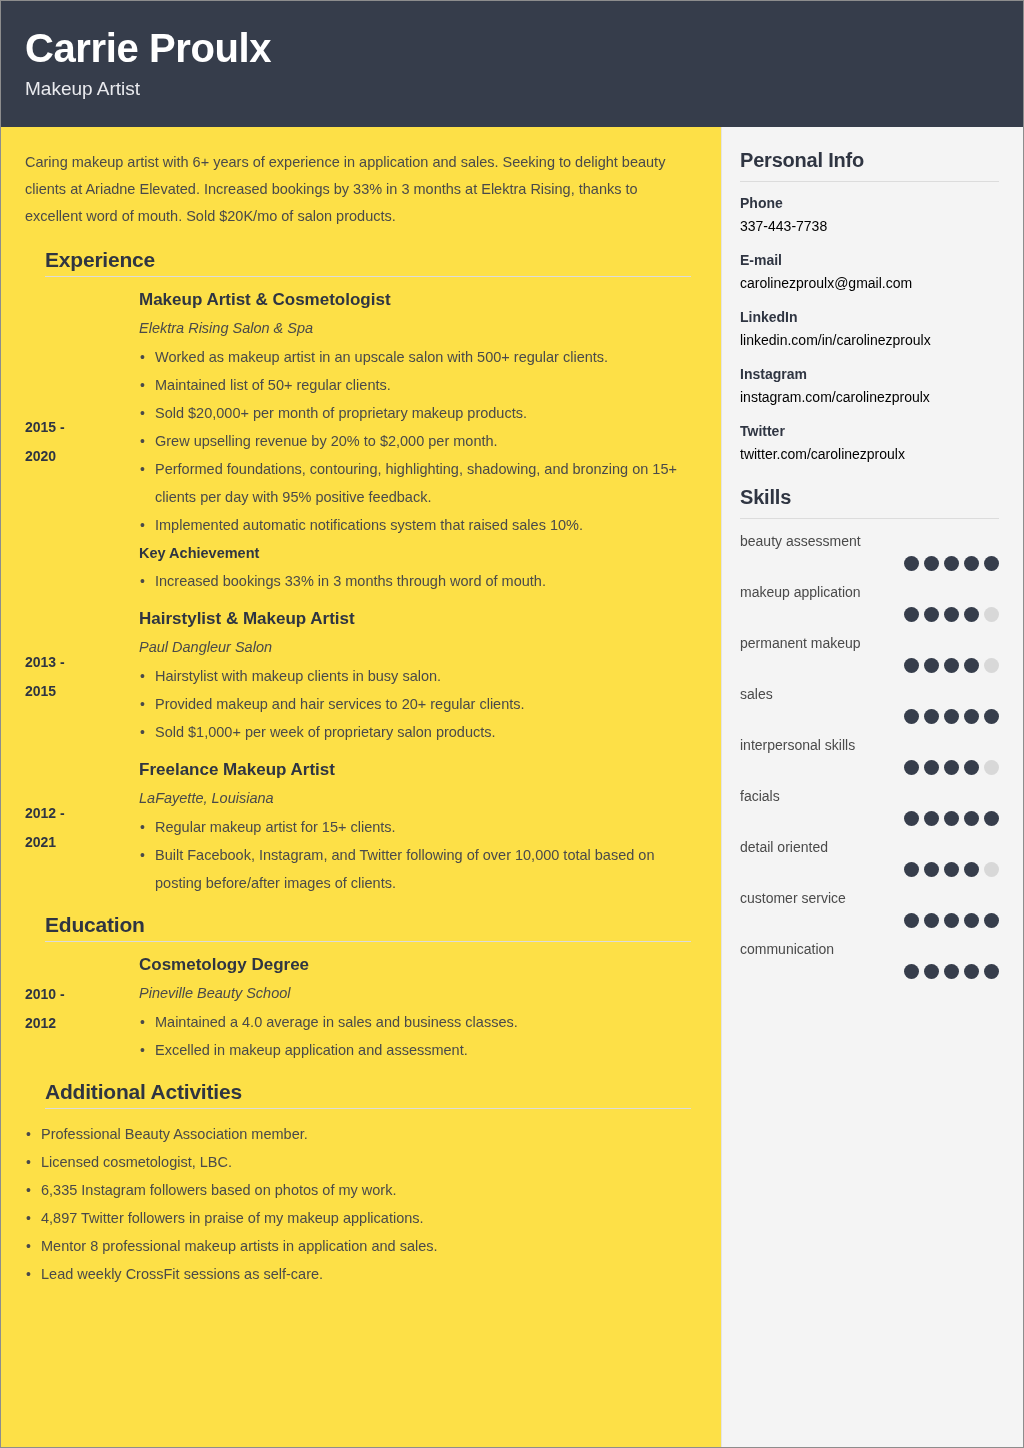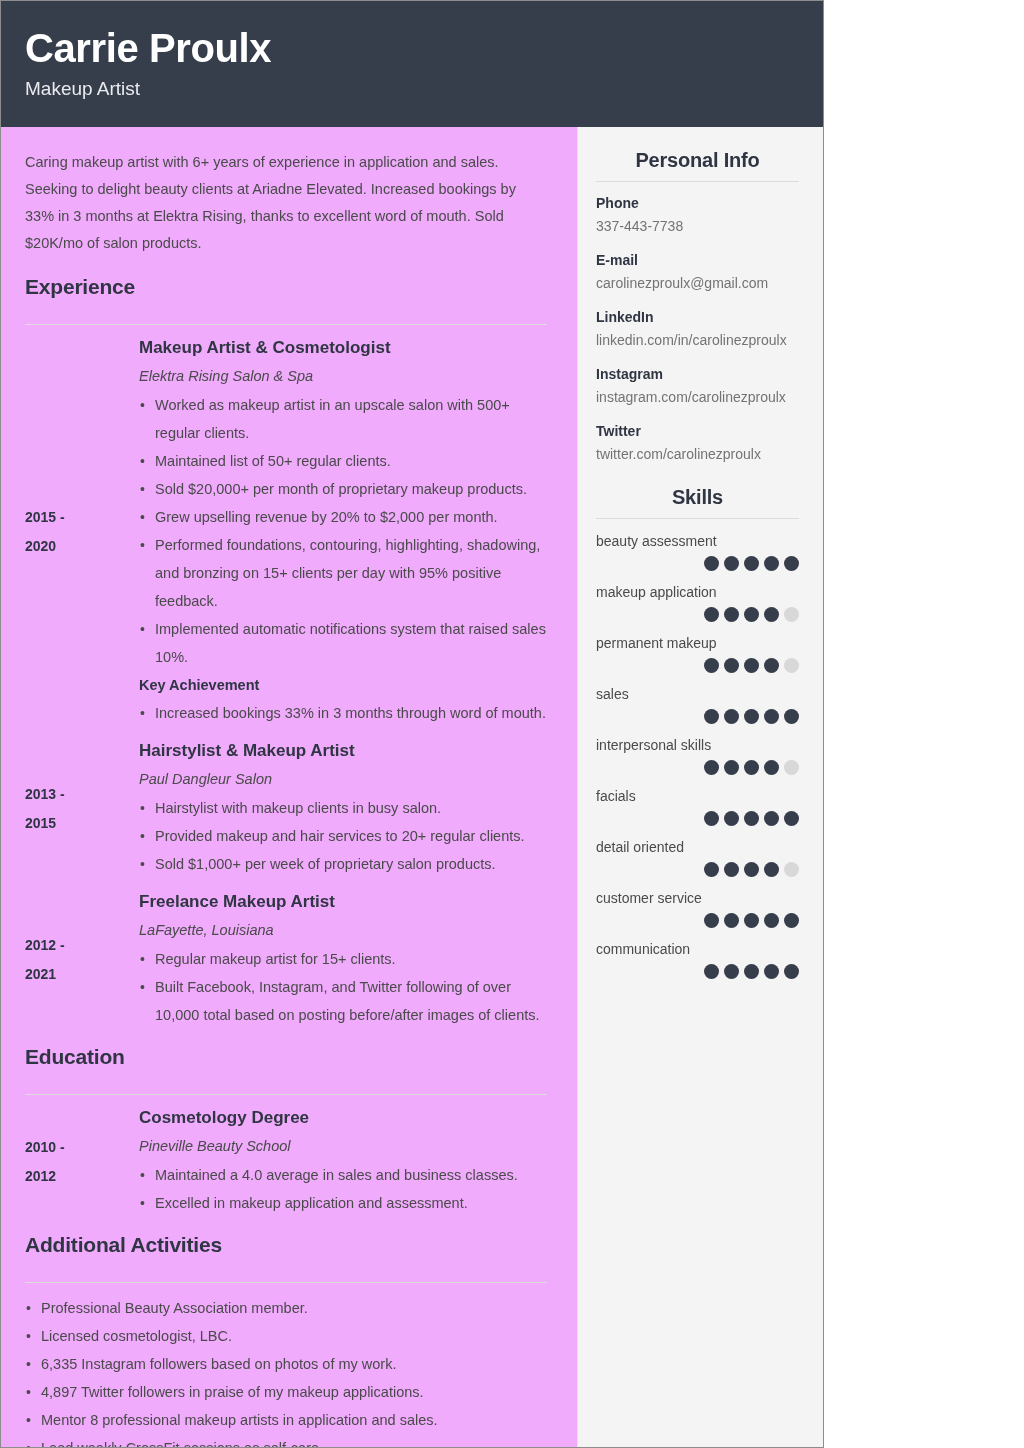--- a/index.html
+++ b/index.html
@@ -8,21 +8,21 @@
   html, body {
     width: 1024px;
     height: 1448px;
     background: #ffffff;
     font-family: "Liberation Sans", sans-serif;
     -webkit-font-smoothing: antialiased;
   }
 
   .page {
     position: relative;
-    width: 824px;
+    width: 1024px;
     height: 1448px;
     background: #ffffff;
     border: 1px solid #8d8d8d;
     overflow: hidden;
   }
 
   
   .header {
     background: #363d4b;
     height: 126px;
@@ -44,21 +44,21 @@
   }
 
   
   .body {
     display: flex;
     align-items: stretch;
     height: 1320px;
   }
   .main {
     width: 720px;
-    background: #f0abfc;
+    background: #fde047;
     padding: 22px 30px 0 24px;
   }
   .sidebar {
     width: 302px;
     background: #f4f4f4;
     padding: 22px 24px 0 18px;
     border-left: 1px solid #e4e4e4;
   }
 
   
@@ -69,23 +69,24 @@
     margin-bottom: 18px;
     text-align: left;
   }
 
   
   .section-heading {
     font-size: 21px;
     font-weight: bold;
     color: #2f3542;
     letter-spacing: -0.2px;
-    padding-bottom: 25px;
+    padding-bottom: 4px;
     border-bottom: 1px solid #dcdcdc;
     margin-bottom: 11px;
+    margin-left: 20px;
   }
   .section { margin-bottom: 16px; }
 
   
   .entry {
     display: flex;
     align-items: center;
     margin-bottom: 12px;
   }
   .entry-dates {
@@ -141,32 +142,31 @@
 
   
   .side-heading {
     font-size: 20px;
     font-weight: bold;
     color: #2f3542;
     letter-spacing: -0.2px;
     padding-bottom: 9px;
     border-bottom: 1px solid #dcdcdc;
     margin-bottom: 10px;
-    text-align: center;
   }
   .info-item { margin-bottom: 11px; }
   .info-label {
     font-size: 14px;
     font-weight: bold;
     color: #2f3542;
     line-height: 22px;
   }
   .info-value {
     font-size: 14px;
-    color: #737373;
+    color: #000000;
     line-height: 24px;
     word-break: break-word;
   }
   .skills-block { margin-top: 20px; }
   .skill { margin-bottom: 9px; }
   .skill-name {
     font-size: 14px;
     color: #4a4a4a;
     line-height: 24px;
     margin-bottom: 3px;

